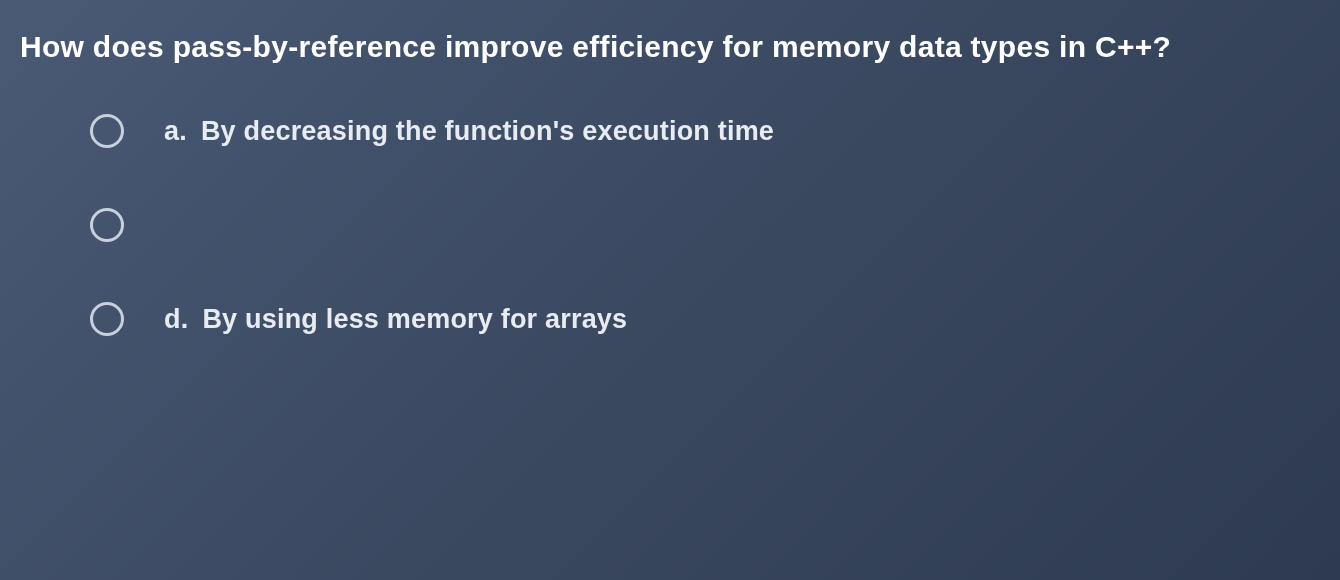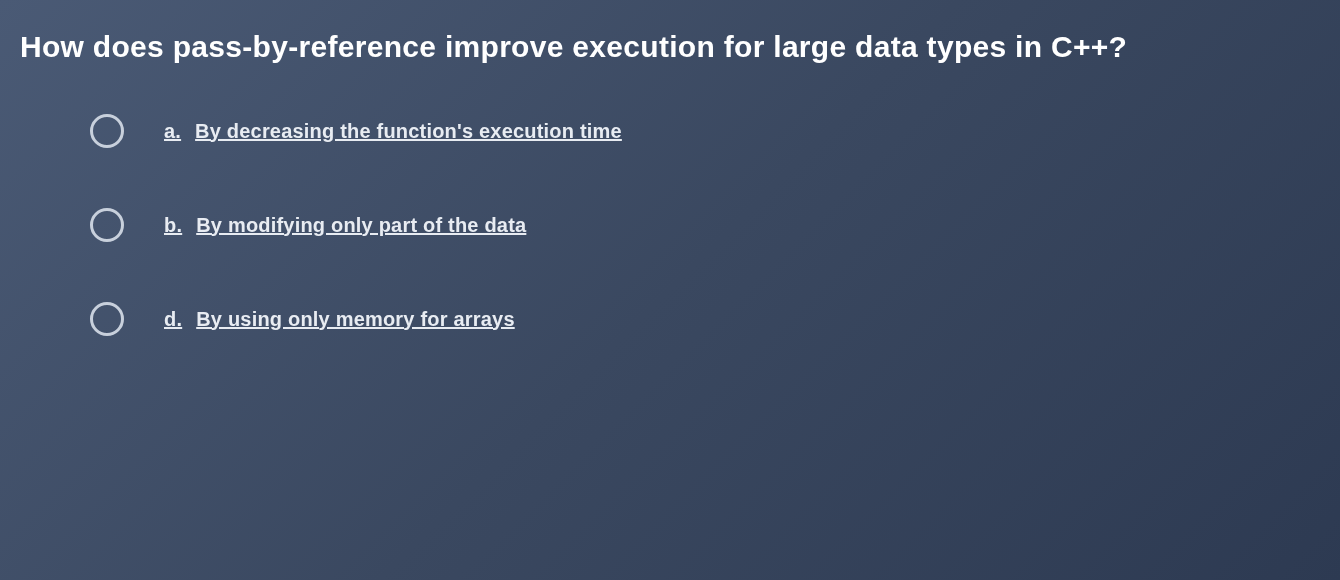--- a/index.html
+++ b/index.html
@@ -35,50 +35,46 @@
     .radio-circle {
       width: 34px;
       height: 34px;
       border: 3px solid #c8d0dc;
       border-radius: 50%;
       background: transparent;
       margin-right: 40px;
       flex-shrink: 0;
     }
     .option-text {
-      font-size: 20px;
+      font-size: 27px;
       font-weight: bold;
       color: #e8ecf2;
       letter-spacing: 0.2px;
-      text-decoration: underline;
     }
     .option-letter {
       margin-right: 14px;
     }
   </style>
 </head>
 <body>
 
-<div class="question">How does pass-by-reference improve execution for large data types in C++?</div>
+<div class="question">How does pass-by-reference improve efficiency for memory data types in C++?</div>
 
 <div class="options">
   <div class="option-row">
     <div class="radio-circle"></div>
     <div class="option-text">
       <span class="option-letter">a.</span><span>By decreasing the function's execution time</span>
     </div>
   </div>
 
   <div class="option-row">
     <div class="radio-circle"></div>
-    <div class="option-text">
-      <span class="option-letter">b.</span><span>By modifying only part of the data</span>
-    </div>
   </div>
 
 
   <div class="option-row">
     <div class="radio-circle"></div>
     <div class="option-text">
-      <span class="option-letter">d.</span><span>By using only memory for arrays</span>
+      <span class="option-letter">d.</span><span>By using less memory for arrays</span>
     </div>
   </div>
 </div>
 
 </body></html>

